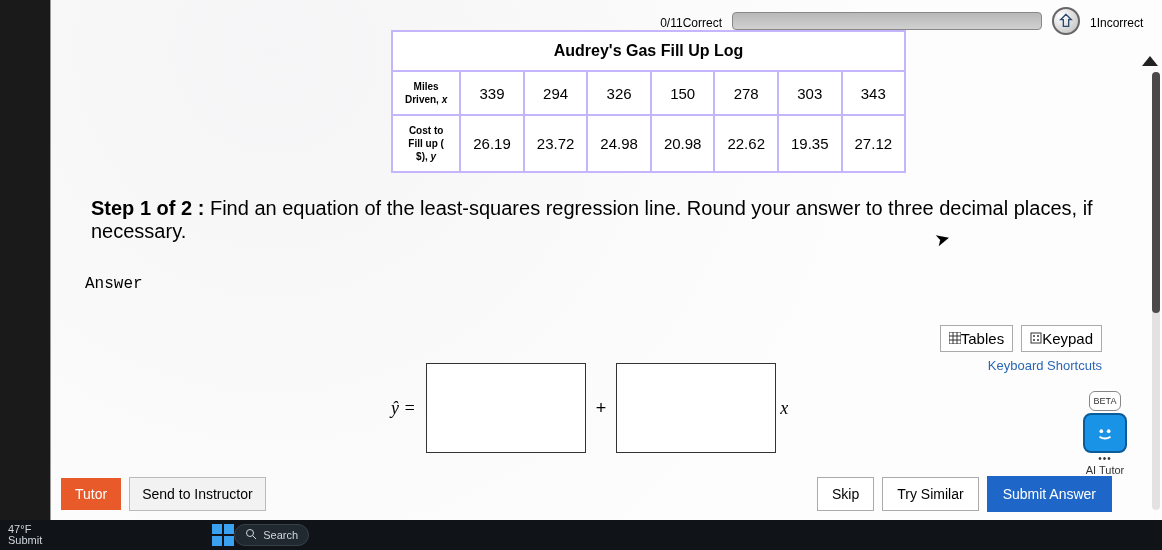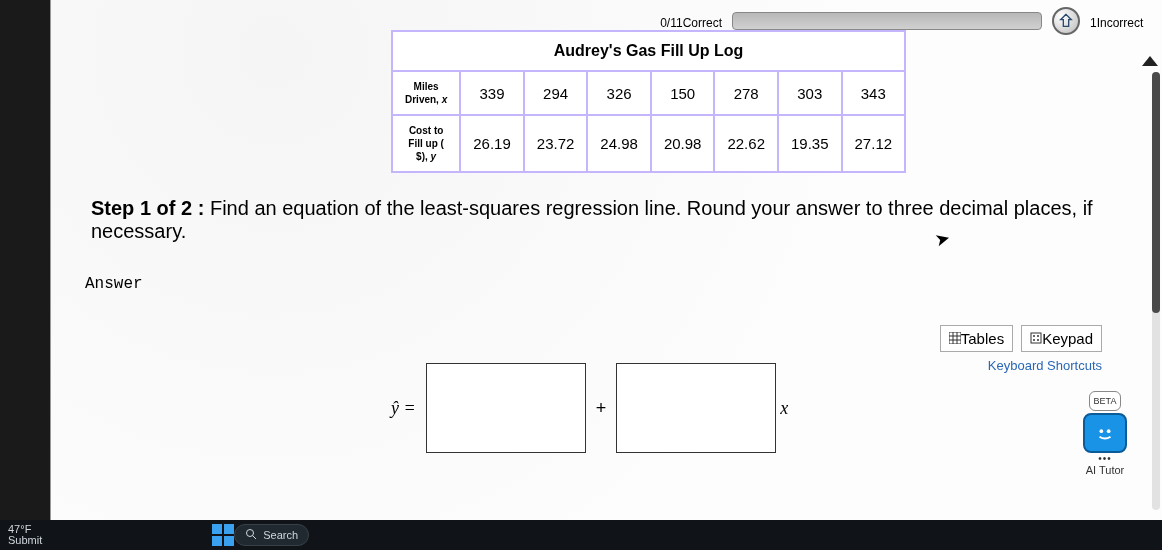--- a/index.html
+++ b/index.html
@@ -355,20 +355,28 @@
     </div>
 
     <div class="eq-row">
       <span class="eq-label">ŷ =</span>
       <div class="ans-box"></div>
       <span>+</span>
       <div class="ans-box"></div>
       <span class="x-lbl">x</span>
     </div>
 
+    <div class="bottom-row">
+      <button class="tutor-btn">Tutor</button>
+      <button class="send-btn">Send to Instructor</button>
+      <div class="spacer"></div>
+      <button class="skip-btn">Skip</button>
+      <button class="trysim-btn">Try Similar</button>
+      <button class="submit-btn">Submit Answer</button>
+    </div>
 
     <div class="ai-tutor-widget">
       <span class="beta">BETA</span>
       <div class="bubble">
         <svg width="22" height="22" viewBox="0 0 24 24" fill="#fff">
             <circle cx="8" cy="10" r="2"></circle>
             <circle cx="16" cy="10" r="2"></circle>
             <path d="M6 16 Q12 20 18 16" stroke="#fff" stroke-width="2" fill="none"></path>
           </svg>
       </div>

